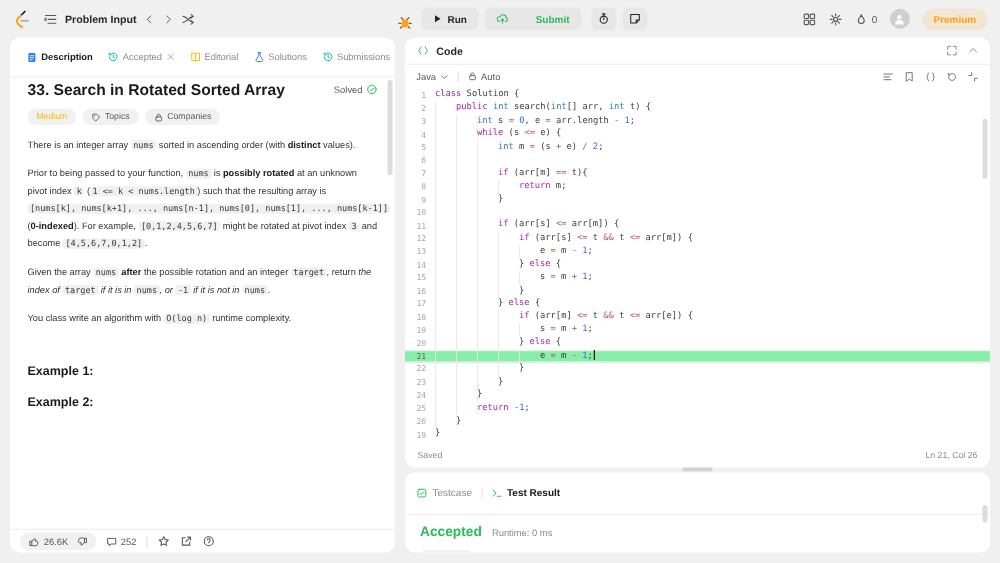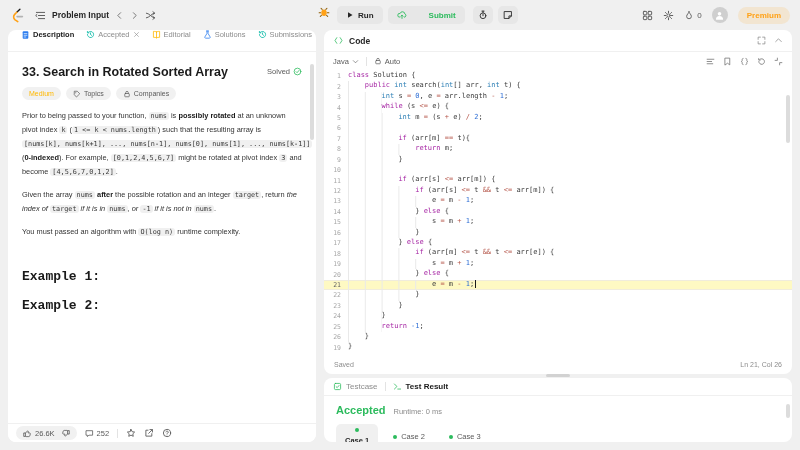--- a/index.html
+++ b/index.html
@@ -5,83 +5,83 @@
   * { margin:0; padding:0; box-sizing:border-box; }
   html,body { width:800px; height:450px; overflow:hidden; }
   body { background:#f0f0f0; font-family:"Liberation Sans", sans-serif; color:#262626; position:relative; }
   svg { display:block; }
   .ic { stroke:currentColor; fill:none; stroke-width:1.4; stroke-linecap:round; stroke-linejoin:round; }
 
   
   #topbar { position:absolute; top:0; left:0; right:0; height:30px; display:flex; align-items:center; padding:0 10px; }
   .tb-group { display:flex; align-items:center; gap:6px; }
   #tb-left { flex:0 0 auto; }
-  #tb-center { position:absolute; left:318px; display:flex; align-items:flex-start; gap:5px; }
+  #tb-center { position:absolute; left:318px; display:flex; align-items:flex-end; gap:5px; }
   #tb-right { margin-left:auto; display:flex; align-items:center; gap:10px; }
   .pill { height:18px; border-radius:5px; background:#e7e7e7; display:flex; align-items:center; gap:4px; padding:0 9px; font-size:8px; font-weight:bold; color:#262626; cursor:pointer; }
   .pill.square { padding:0 5px; }
   .icon-btn { color:#595959; display:flex; align-items:center; justify-content:center; cursor:pointer; }
   #problem-list-label { font-size:8.5px; font-weight:bold; color:#262626; }
   #submit-label { color:#2cbb5d;padding-left:18px; }
   #premium-pill { background:rgba(255,161,22,0.14); color:#ffa116; font-weight:bold; font-size:8px; border-radius:9px; height:17px; }
   #streak-count { font-size:8px; color:#595959; }
   #avatar { width:16px; height:16px; border-radius:50%; background:#cfcfcf; display:flex; align-items:center; justify-content:center; }
 
   
   .panel { position:absolute; background:#fff; border-radius:8px; overflow:hidden; }
   #desc-panel { left:8px; top:30px; width:308px; height:412px; }
   #code-panel { left:324px; right:8px; top:30px; height:344px; }
   #console-panel { left:324px; right:8px; top:378px; height:64px; }
   #resize-handle { position:absolute; top:374px; left:546px; width:24px; height:3px; border-radius:2px; background:#d2d2d2; cursor:row-resize; }
 
   
-  .tabs-row { height:22px; display:flex; align-items:flex-start; padding:0 8px; border-bottom:1px solid #f0f0f0; }
+  .tabs-row { height:32px; display:flex; align-items:center; padding:0 8px; border-bottom:1px solid #f0f0f0; }
   .tab { display:flex; align-items:center; gap:3px; padding:0 5px; font-size:7.5px; color:#8c8c8c; cursor:pointer; white-space:nowrap; }
   .tab .tab-label { line-height:1; }
   .tab.active { color:#1a1a1a; font-weight:bold; }
   .tab-divider { width:1px; height:9px; background:#e3e3e3; margin:0 1px; }
   #desc-scroll { position:absolute; top:23px; bottom:19px; left:0; right:0; overflow:hidden; padding:12px 14px 0 14px; }
   #desc-title-row { display:flex; align-items:flex-start; justify-content:space-between; }
   #page-title { font-size:12.5px; font-weight:bold; color:#1a1a1a; }
   #solved-badge { display:flex; align-items:flex-end; gap:3px; font-size:7.5px; color:#595959; margin-top:2px; }
   #badges-row { display:flex; gap:5px; margin-top:8px; }
   .badge { height:13px; display:flex; align-items:center; gap:3px; padding:0 7px; background:#f1f1f1; border-radius:7px; font-size:7px; color:#595959; cursor:pointer; }
   #difficulty-badge { color:#ffb800; }
   #desc-blocks p { font-size:7.4px; line-height:13px; color:#333; margin-top:9px; }
   #desc-blocks p .seg-b { font-weight:bold; color:#1a1a1a; }
   #desc-blocks p .seg-i { font-style:italic; }
   .seg-c { font-family:"DejaVu Sans Mono", monospace; font-size:6.8px; background:#f0f0f0; border-radius:3px; padding:0 2px; color:#383838; white-space:nowrap; }
-  .ex-h { font-size:13px; font-weight:bold; color:#1a1a1a; margin-top:14px;font-family:Liberation Mono, monospace; }
+  .ex-h { font-size:10px; font-weight:bold; color:#1a1a1a; margin-top:14px; }
   .ex-h.first { margin-top:30px; }
   .ex-pre { margin-top:6px; background:#fafafa; border-left:2px solid #e4e4e4; border-radius:4px; padding:6px 8px; font-family:"DejaVu Sans Mono", monospace; font-size:7px; line-height:13px; color:#6b7280; }
   .ex-pre .pre-b { font-weight:bold; color:#262626; }
   #desc-footer { position:absolute; left:0; right:0; bottom:0; height:19px; background:#fff; border-top:1px solid #f0f0f0; display:flex; align-items:center; gap:8px; padding:0 8px; color:#595959; font-size:7.5px; }
   #like-group { display:flex; align-items:center; gap:6px; background:#f1f1f1; border-radius:9px; height:14px; padding:0 7px; }
   .foot-item { display:flex; align-items:center; gap:3px; cursor:pointer; }
   .v-div { width:1px; height:9px; background:#e3e3e3; }
   .sb-thumb { position:absolute; width:4px; border-radius:2px; background:#dcdcdc; right:2px; }
 
   
   .panel-header { height:22px; display:flex; align-items:center; gap:5px; padding:0 9px; border-bottom:1px solid #f0f0f0; font-size:8.5px; font-weight:bold; color:#262626; }
   .ph-right { margin-left:auto; display:flex; align-items:center; gap:8px; color:#8c8c8c; }
   #code-toolbar { height:18px; display:flex; align-items:center; gap:7px; padding:0 9px; font-size:7.5px; color:#595959; }
   .ct-right { margin-left:auto; display:flex; align-items:center; gap:8px; color:#737373; }
   #code-area { position:absolute; top:41px; bottom:20px; left:0; right:0; overflow:hidden; font-family:"DejaVu Sans Mono", monospace; font-size:7px; }
   .cline { height:10.45px; display:flex; align-items:center; white-space:pre; }
-  .cline.hl { background:#fef9c3; box-shadow:inset 0 1px 0 #f0ecdc, inset 0 -1px 0 #f0ecdc; }
+  .cline.hl { background:#86efac; box-shadow:inset 0 1px 0 #f0ecdc, inset 0 -1px 0 #f0ecdc; }
   .gutter { width:24px; flex:0 0 24px; text-align:right; padding-right:7px; color:#a8a8a8; font-size:6.5px; }
   .cline.hl .gutter { color:#666; }
   .lcontent { display:flex; height:100%; }
   .guides { display:inline-block; height:100%; background-image:linear-gradient(to right, #e9e9e9 1px, transparent 1px); background-size:16.8px 100%; }
   .tk-k { color:#a626a4; } .tk-t { color:#2d7fb5; } .tk-n { color:#2f6fd6; } .tk-o { color:#b5564a; } .tk-d { color:#3b3b3b; }
   .caret { display:inline-block; width:1px; height:8px; background:#1a1a1a; margin-left:1px; }
   #code-status { position:absolute; left:0; right:0; bottom:0; height:20px; display:flex; align-items:center; justify-content:space-between; padding:0 10px; font-size:7px; color:#8c8c8c; }
 
   
-  #console-header { height:18px; display:flex; align-items:center; gap:7px; padding:0 9px; border-bottom:1px solid #f0f0f0; }
+  #console-header { height:34px; display:flex; align-items:center; gap:7px; padding:0 9px; border-bottom:1px solid #f0f0f0; }
   .con-tab { display:flex; align-items:center; gap:4px; font-size:8px; color:#8c8c8c; cursor:pointer; }
   .con-tab.active { color:#1a1a1a; font-weight:bold; }
   #console-body { padding:8px 12px 0 12px; }
   #result-row { display:flex; align-items:baseline; gap:8px; }
   #result-status { font-size:11px; font-weight:bold; color:#2cbb5d; }
   #result-runtime { font-size:7.5px; color:#8c8c8c; }
   #case-row { display:flex; gap:6px; margin-top:8px; }
   .case-pill { display:flex; align-items:center; gap:4px; font-size:7.5px; color:#595959; padding:4px 9px; border-radius:5px; cursor:pointer; }
   .case-pill.active { background:#f0f0f0; color:#262626; font-weight:bold;flex-direction:column; }
   .case-dot { width:4px; height:4px; border-radius:50%; background:#2cbb5d; }
@@ -251,23 +251,24 @@
       </span>
       <span class="badge">
         <svg class="ic" width="8" height="8" viewBox="0 0 16 16">
             <rect x="3.5" y="7" width="9" height="6.5" rx="1.2"></rect>
             <path d="M5.5 7V5.2a2.5 2.5 0 0 1 5 0V7"></path>
           </svg>
         <span>Companies</span>
       </span>
     </div>
     <div id="desc-blocks">
+        <p><span>There is an integer array </span><span class="seg-c">nums</span><span> sorted in ascending order (with </span><span class="seg-b">distinct</span><span> values).</span></p>
         <p><span>Prior to being passed to your function, </span><span class="seg-c">nums</span><span> is </span><span class="seg-b">possibly rotated</span><span> at an unknown pivot index </span><span class="seg-c">k</span><span> (</span><span class="seg-c">1 &lt;= k &lt; nums.length</span><span>) such that the resulting array is </span><span class="seg-c">[nums[k], nums[k+1], ..., nums[n-1], nums[0], nums[1], ..., nums[k-1]]</span><span> (</span><span class="seg-b">0-indexed</span><span>). For example, </span><span class="seg-c">[0,1,2,4,5,6,7]</span><span> might be rotated at pivot index </span><span class="seg-c">3</span><span> and become </span><span class="seg-c">[4,5,6,7,0,1,2]</span><span>.</span></p>
         <p><span>Given the array </span><span class="seg-c">nums</span><span> </span><span class="seg-b">after</span><span> the possible rotation and an integer </span><span class="seg-c">target</span><span>, return </span><span class="seg-i">the index of </span><span class="seg-c">target</span><span class="seg-i"> if it is in </span><span class="seg-c">nums</span><span class="seg-i">, or </span><span class="seg-c">-1</span><span class="seg-i"> if it is not in </span><span class="seg-c">nums</span><span>.</span></p>
-        <p><span>You must passed an algorithm with </span><span class="seg-c">O(log n)</span><span> runtime complexity.</span></p>
+        <p><span>You class write an algorithm with </span><span class="seg-c">O(log n)</span><span> runtime complexity.</span></p>
         <div class="ex-h first">Example 1:</div>
         <div class="ex-h">Example 2:</div>
       </div>
   </div>
 
   <div class="sb-thumb" style="top:34px; height:76px;"></div>
 
   <div id="desc-footer">
     <span id="like-group">
       <span class="foot-item">

